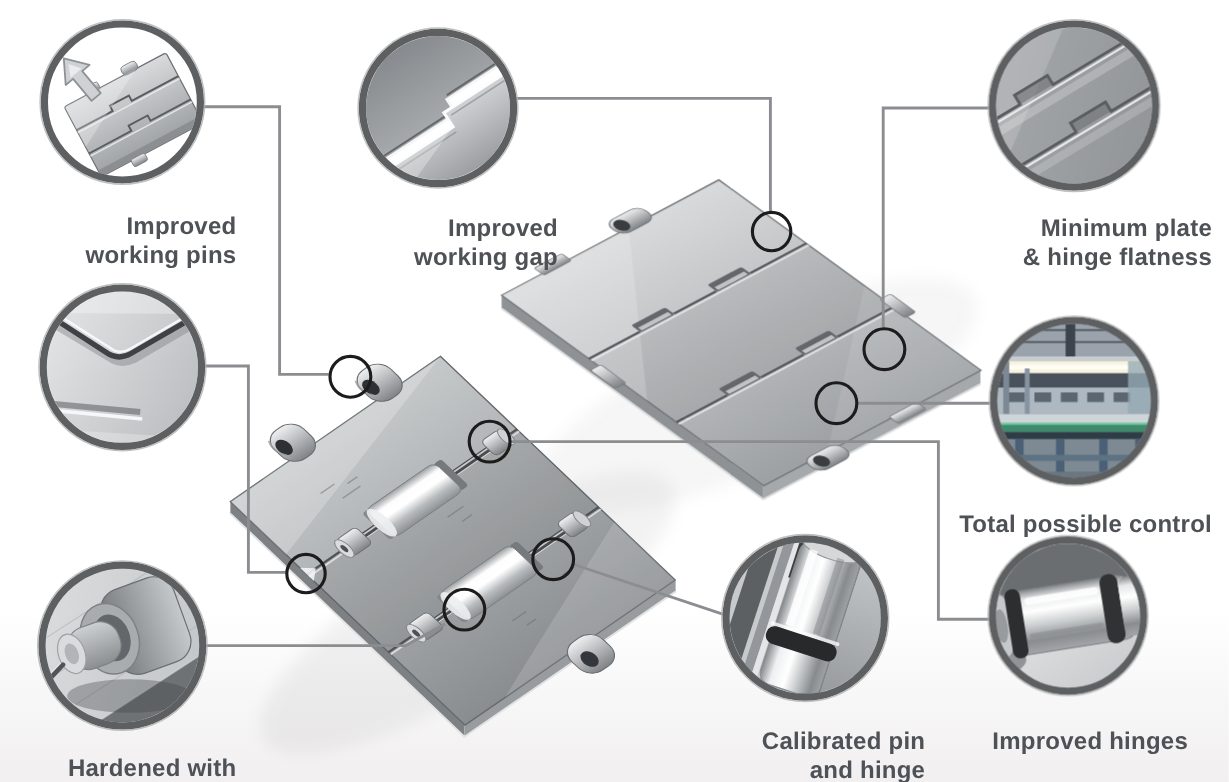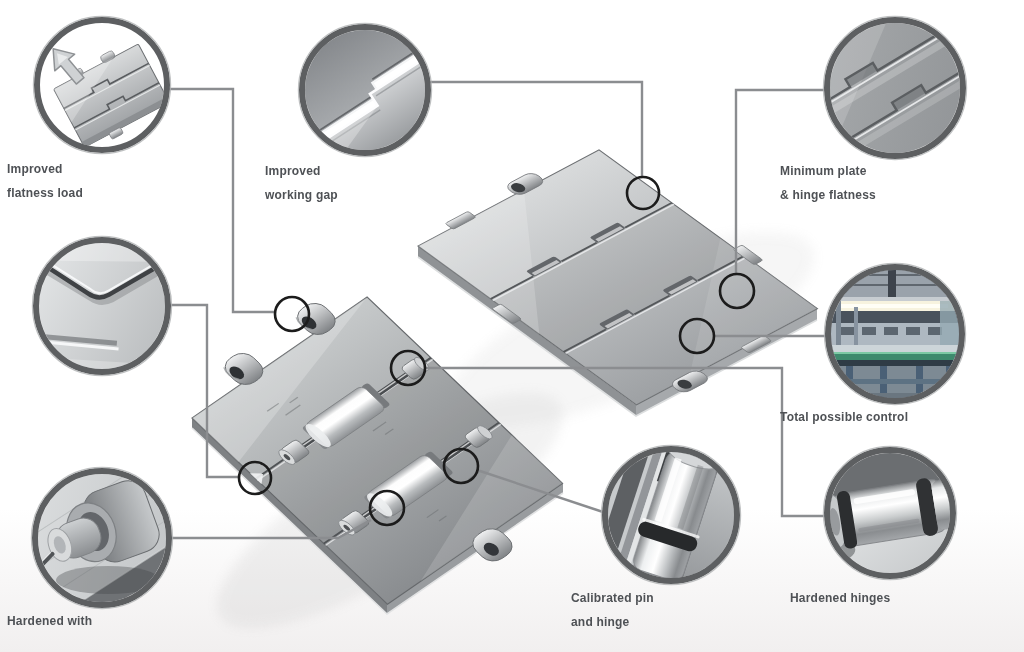--- a/index.html
+++ b/index.html
@@ -4,22 +4,22 @@
 <title>Diagram</title>
 <style>
   html,body{margin:0;padding:0;background:#ffffff;}
   .canvas{
     position:relative;width:1024px;height:652px;overflow:hidden;
     background:linear-gradient(180deg,#ffffff 0%,#ffffff 78%,#f1efef 100%);
     font-family:"Liberation Sans",sans-serif;
   }
   svg.layer{position:absolute;left:0;top:0;}
   .label{
-    position:absolute;text-align:left;font-weight:bold;
-    font-size:12px;line-height:24px;color:#4e5155;letter-spacing:.2px;
+    position:absolute;text-align:right;font-weight:bold;
+    font-size:20px;line-height:24px;color:#4e5155;letter-spacing:.2px;margin-top:20px;
   }
 </style>
 </head>
 <body>
 
 <div class="canvas">
 
 <svg class="layer" width="1024" height="652" viewBox="0 0 1024 652">
   <defs>
     <linearGradient id="gTopBand" x1="0" y1="0" x2="0" y2="1">
@@ -437,21 +437,21 @@
         <rect x="-34" y="10" width="62" height="4" rx="2" fill="#85888b" opacity=".5"></rect>
       </g>
     </g>
     <circle cx="890" cy="513" r="63" fill="none" stroke="#5d5f61" stroke-width="6"></circle>
     <circle cx="890" cy="513" r="66.6" fill="none" stroke="#aeb0b2" stroke-width="1.2" opacity=".8"></circle>
   </g>
 </svg>
 
 <div class="label" style="left:7px;top:157px;width:190px">
   <div>Improved</div>
-  <div>flatness load</div>
+  <div>working pins</div>
 </div>
 
 <div class="label" style="left:265px;top:159px;width:200px">
   <div>Improved</div>
   <div>working gap</div>
 </div>
 
 <div class="label" style="left:780px;top:159px;width:230px">
   <div>Minimum plate</div>
   <div>&amp; hinge flatness</div>
@@ -465,16 +465,16 @@
 <div class="label" style="left:7px;top:609px;width:190px">
   <div>Hardened with</div>
 </div>
 
 <div class="label" style="left:571px;top:586px;width:200px">
   <div>Calibrated pin</div>
   <div>and hinge</div>
 </div>
 
 <div class="label" style="left:790px;top:586px;width:200px">
-  <div>Hardened hinges</div>
+  <div>Improved hinges</div>
 </div>
 
 </div>
 
 </body></html>

